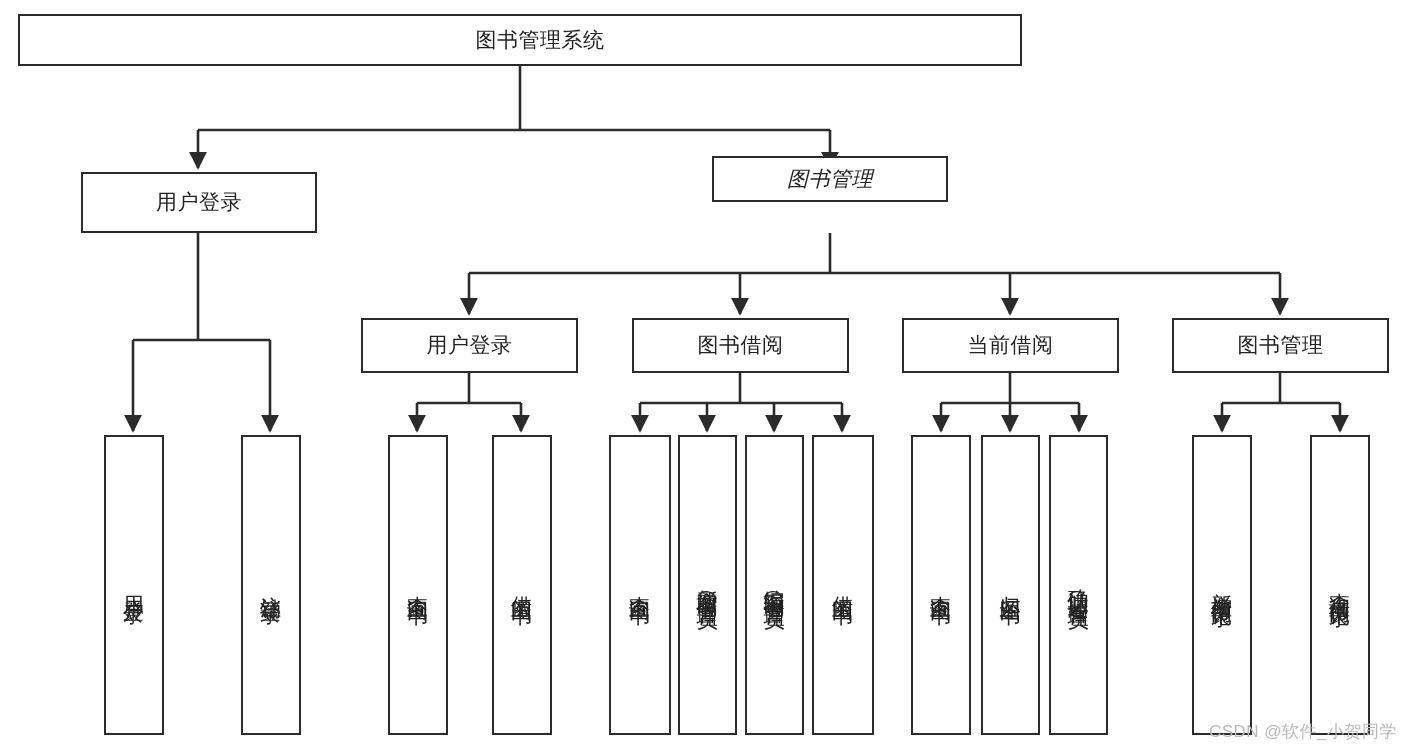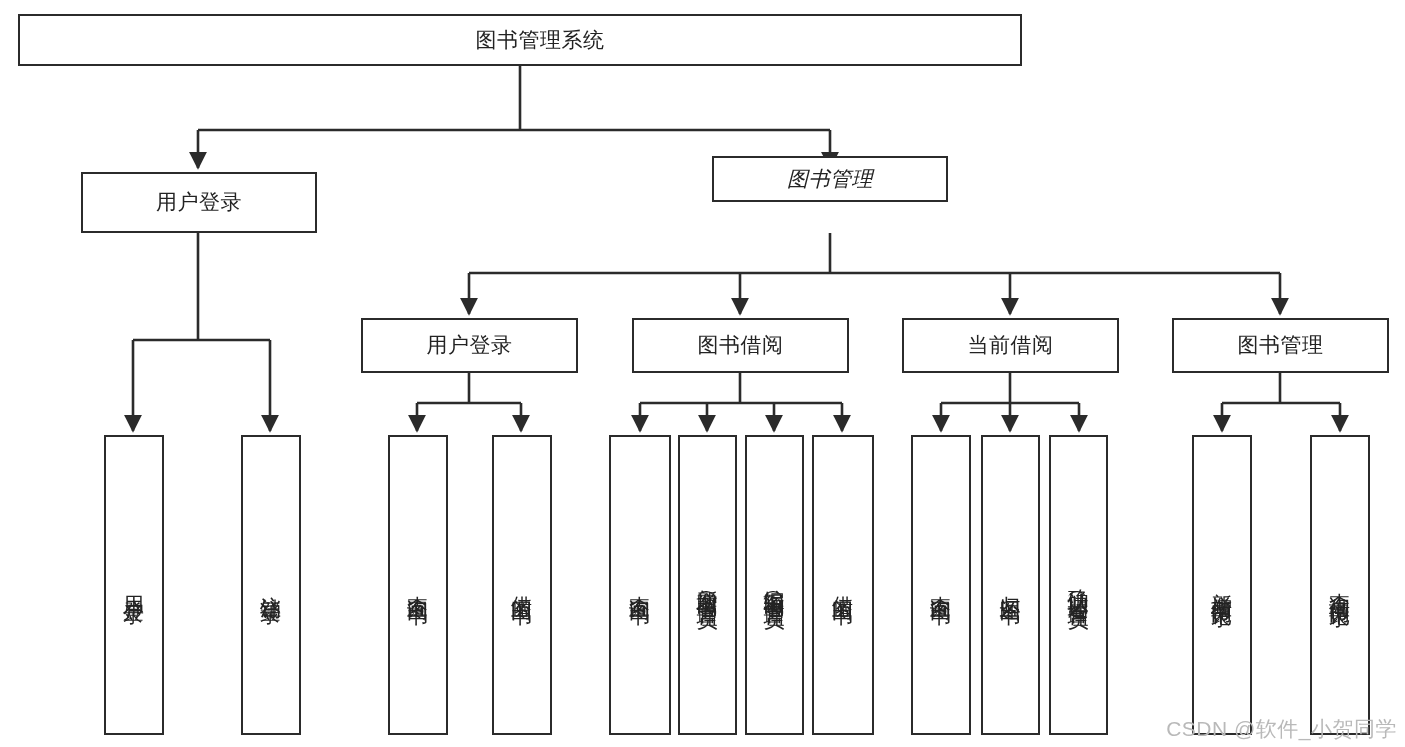--- a/index.html
+++ b/index.html
@@ -60,21 +60,21 @@
     font-size: 21px;
     letter-spacing: 3px;
     line-height: 1;
     max-height: 272px;
     white-space: nowrap;
   }
   .watermark {
     position: absolute;
     right: 8px;
     bottom: 4px;
-    font-size: 21px;
+    font-size: 17px;
     color: #b9b9b9;
     font-family: "Liberation Sans", "DejaVu Sans", sans-serif;
     letter-spacing: 0.5px;
     z-index: 5;
     white-space: nowrap;
   }
 </style>
 </head>
 <body>
 

